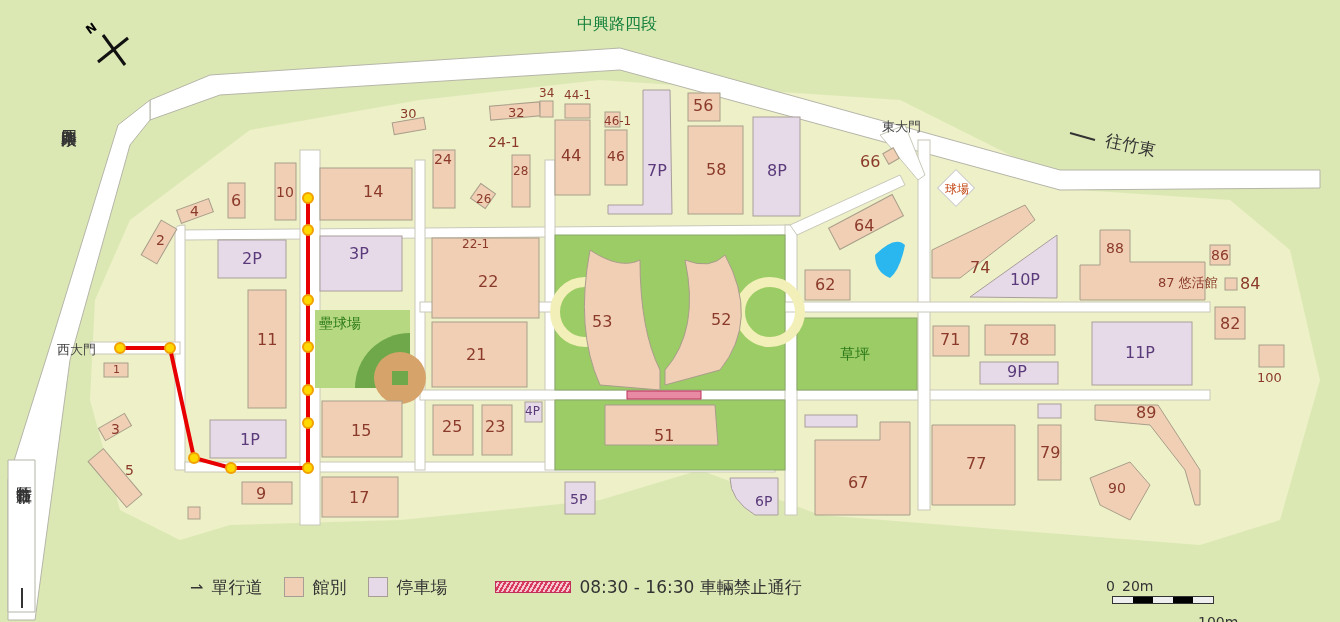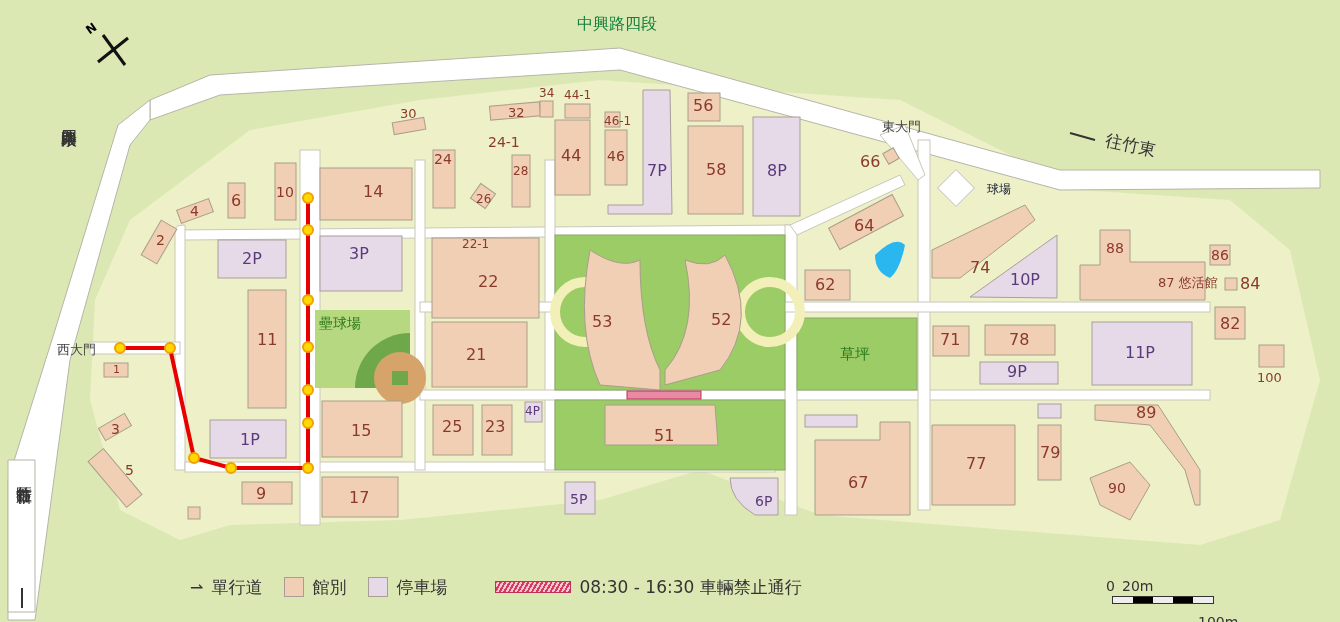--- a/index.html
+++ b/index.html
@@ -159,21 +159,21 @@
 
 <div style="position:absolute;left:0;top:0;width:1340px;height:622px;font-family:'DejaVu Sans',sans-serif;">
   <span style="position:absolute;left:577px;top:14px;font-size:16px;color:#15803d;">中興路四段</span>
   <span style="position:absolute;left:58px;top:118px;font-size:16px;color:#333;writing-mode:vertical-rl;">中興路四段</span>
   <span style="position:absolute;left:1105px;top:134px;font-size:17px;color:#333;transform:rotate(12deg);">往竹東</span>
   <span style="position:absolute;left:13px;top:474px;font-size:16px;color:#333;writing-mode:vertical-rl;">往新竹市區</span>
   <span style="position:absolute;left:57px;top:341px;font-size:13px;color:#444;">西大門</span>
   <span style="position:absolute;left:882px;top:118px;font-size:13px;color:#444;">東大門</span>
   <span style="position:absolute;left:319px;top:315px;font-size:14px;color:#2d7a1a;">壘球場</span>
   <span style="position:absolute;left:840px;top:345px;font-size:15px;color:#2d7a1a;">草坪</span>
-  <span style="position:absolute;left:945px;top:181px;font-size:12px;color:#0f172a;margin-left:42px;">球場</span>
+  <span style="position:absolute;left:945px;top:181px;font-size:12px;color:#c2410c;">球場</span>
 
   <div style="color:#8b3a2a;font-size:16px;">
     <span style="position:absolute;left:113px;top:363px;font-size:11px;">1</span>
     <span style="position:absolute;left:156px;top:232px;font-size:14px;">2</span>
     <span style="position:absolute;left:111px;top:421px;font-size:14px;">3</span>
     <span style="position:absolute;left:190px;top:203px;font-size:14px;">4</span>
     <span style="position:absolute;left:125px;top:462px;font-size:14px;">5</span>
     <span style="position:absolute;left:231px;top:191px;">6</span>
     <span style="position:absolute;left:256px;top:484px;">9</span>
     <span style="position:absolute;left:276px;top:184px;font-size:14px;">10</span>

